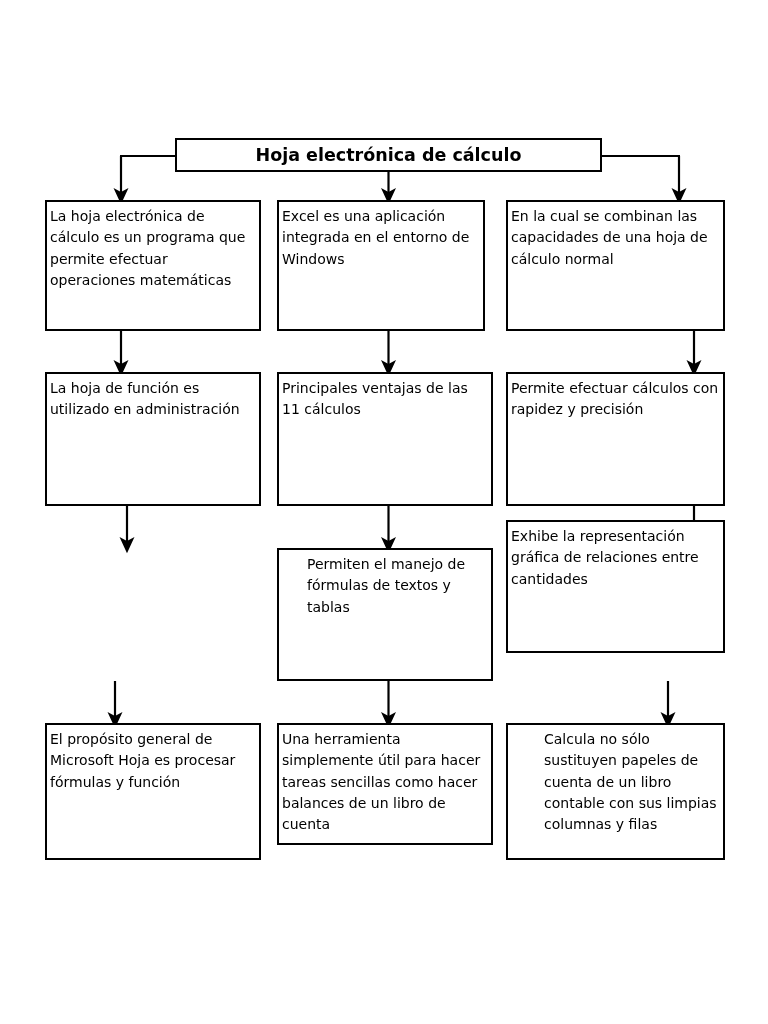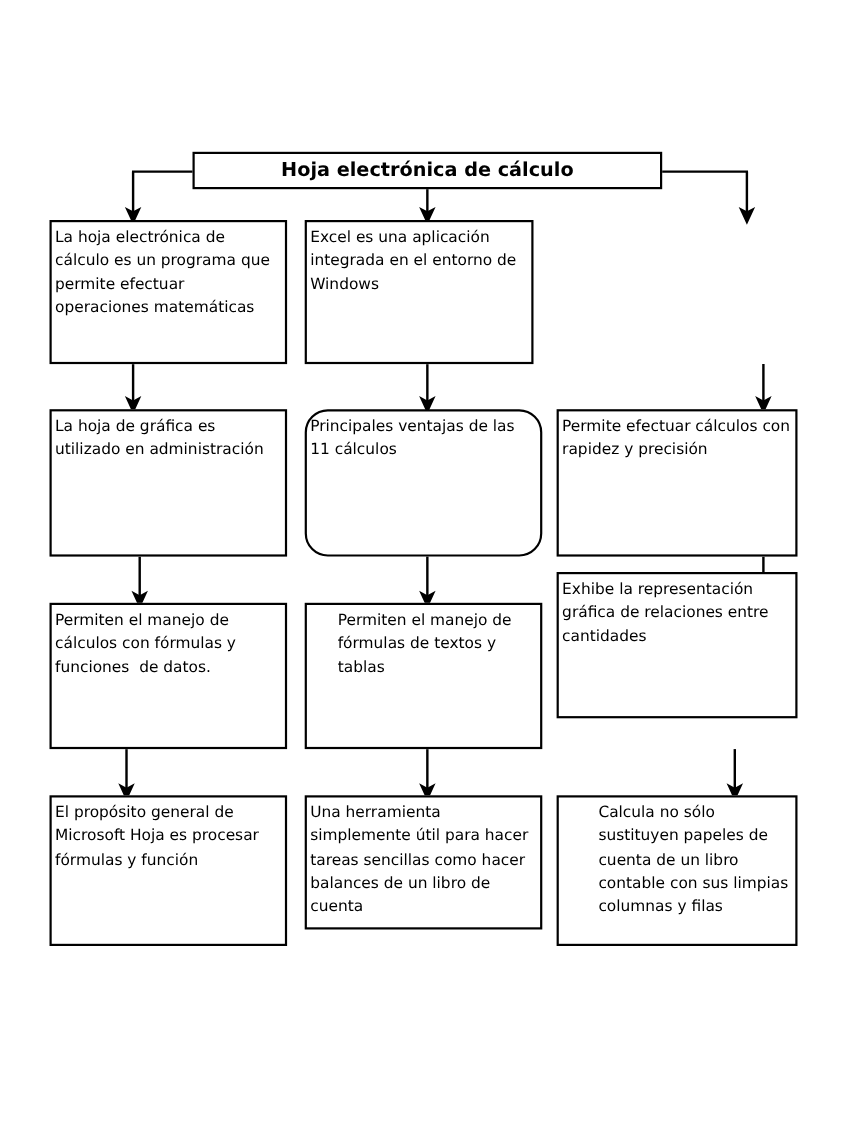--- a/index.html
+++ b/index.html
@@ -108,34 +108,34 @@
   <div class="node node-title" style="left:175px; top:90px; width:427px; height:34px;margin-top:48px;">
     <span class="node-text">Hoja electrónica de cálculo</span>
   </div>
 
   <div class="node node-body" style="left:45px; top:200px; width:216px; height:131px;">
     <span class="node-text">La hoja electrónica de cálculo es un programa que permite efectuar operaciones matemáticas</span>
   </div>
   <div class="node node-body" style="left:277px; top:200px; width:208px; height:131px;">
     <span class="node-text">Excel es una aplicación integrada en el entorno de Windows</span>
   </div>
+  <div class="node node-body" style="left:506px; top:200px; width:219px; height:131px;">
+    <span class="node-text">En la cual se combinan las capacidades de una hoja de cálculo normal</span>
+  </div>
 
   <div class="node node-body" style="left:45px; top:372px; width:216px; height:134px;">
-    <span class="node-text">La hoja de gráfica es utilizado en administración</span>
+    <span class="node-text">La hoja de función es utilizado en administración</span>
   </div>
-  <div class="node node-body" style="left:277px; top:372px; width:216px; height:134px;border-radius:21px;">
+  <div class="node node-body" style="left:277px; top:372px; width:216px; height:134px;">
     <span class="node-text">Principales ventajas de las 11 cálculos</span>
   </div>
   <div class="node node-body" style="left:506px; top:372px; width:219px; height:134px;">
     <span class="node-text">Permite efectuar cálculos con rapidez y precisión</span>
   </div>
 
-  <div class="node node-body" style="left:45px; top:548px; width:216px; height:133px;">
-    <span class="node-text">Permiten el manejo de cálculos con fórmulas y funciones  de datos.</span>
-  </div>
   <div class="node node-body" style="left:277px; top:548px; width:216px; height:133px;padding-left:28px;">
     <span class="node-text">Permiten el manejo de fórmulas de textos y tablas</span>
   </div>
   <div class="node node-body" style="left:506px; top:520px; width:219px; height:133px;">
     <span class="node-text">Exhibe la representación gráfica de relaciones entre cantidades</span>
   </div>
 
   <div class="node node-body" style="left:45px; top:723px; width:216px; height:137px;">
     <span class="node-text">El propósito general de Microsoft Hoja es procesar fórmulas y función</span>
   </div>

